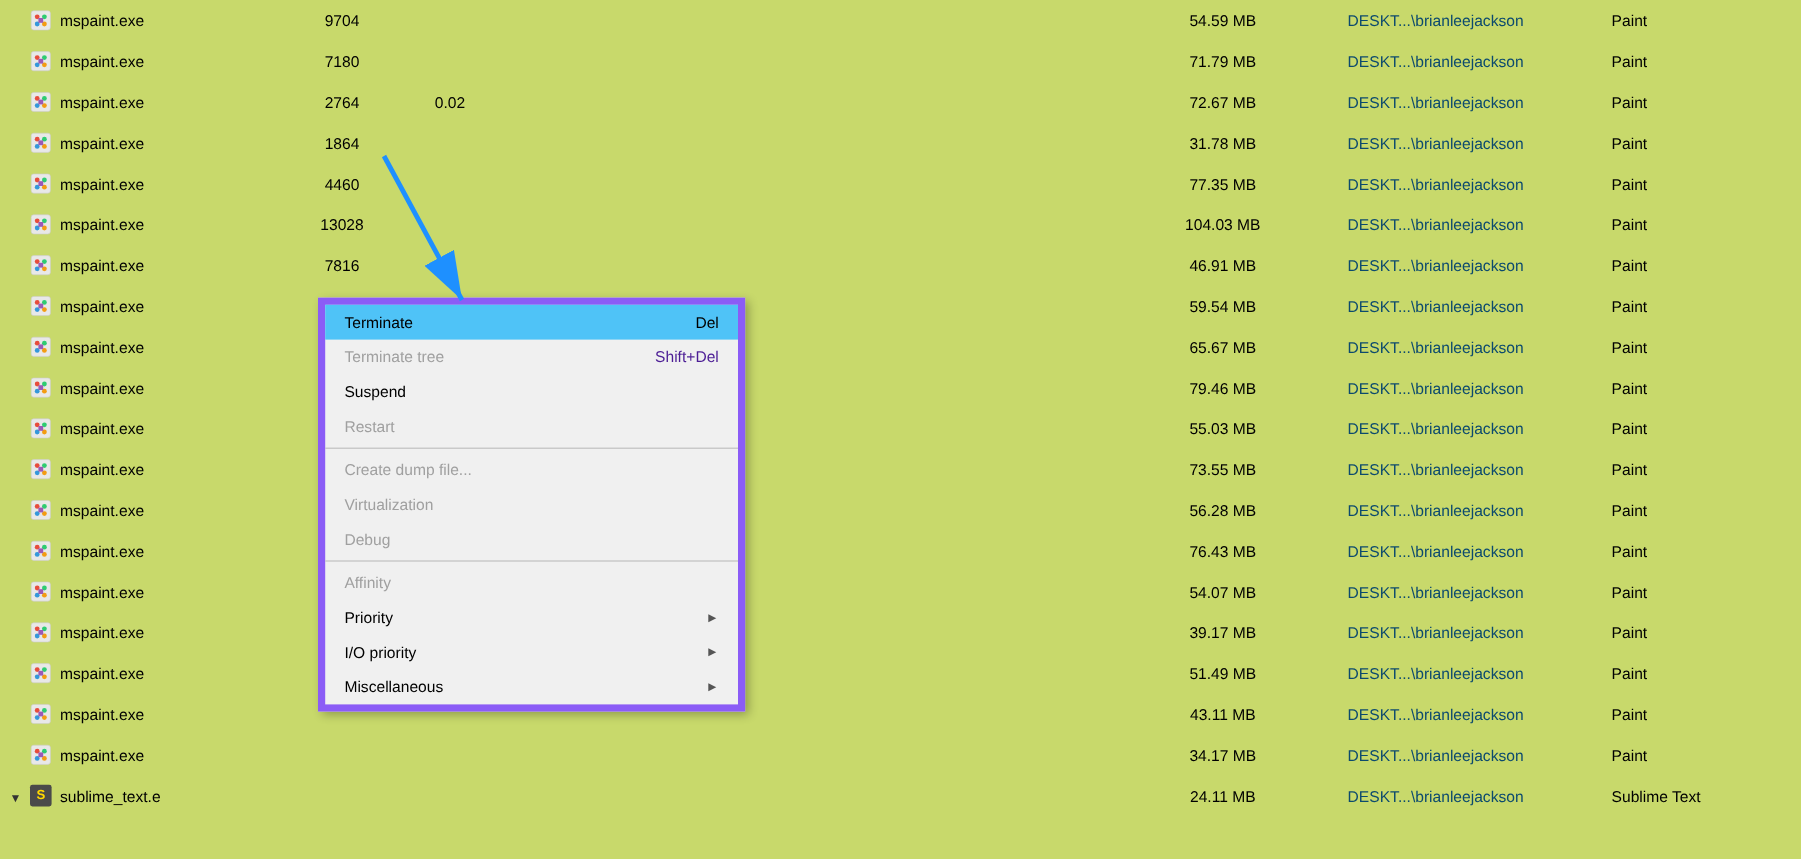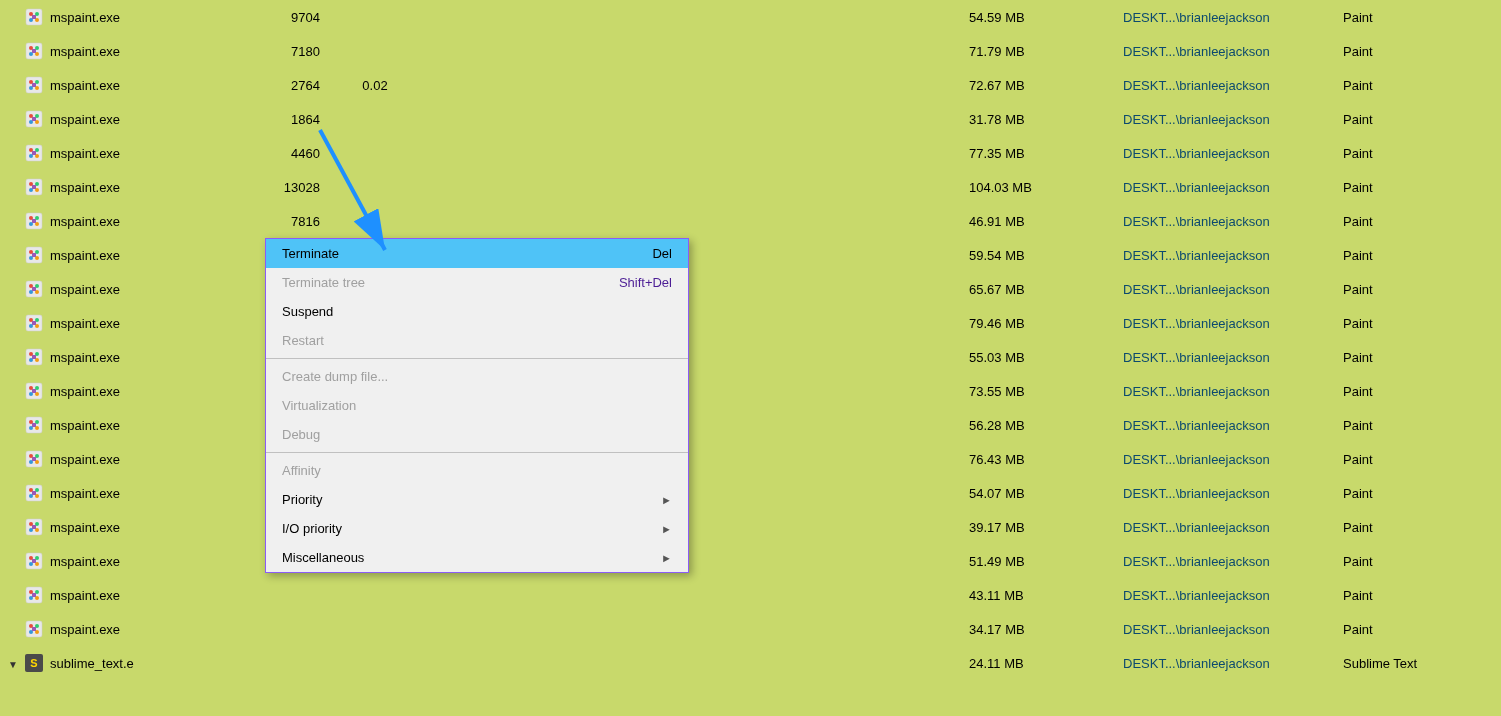--- a/index.html
+++ b/index.html
@@ -39,41 +39,41 @@
     }
 
     .process-name {
       width: 200px;
       color: #000;
       font-size: 13px;
     }
 
     .process-pid {
       width: 100px;
-      text-align: right;
+      text-align: center;
       color: #000;
       font-size: 13px;
       padding-right: 30px;
     }
 
     .process-cpu {
       width: 80px;
       text-align: center;
       color: #000;
       font-size: 13px;
       padding-right: 30px;
     }
 
     .process-spacer {
       flex: 1;
     }
 
     .process-memory {
       width: 120px;
-      text-align: left;
+      text-align: center;
       color: #000;
       font-size: 13px;
       padding-right: 20px;
     }
 
     .process-user {
       width: 220px;
       color: #0c4a6e;
       font-size: 13px;
       margin-left: 34px;
@@ -82,24 +82,24 @@
     .process-desc {
       width: 150px;
       color: #000;
       font-size: 13px;
     }
 
     
     .context-menu {
       position: absolute;
       left: 265px;
-      top: 238px;
-      width: 424px;
+      top: 248px;
+      width: 356px;
       background: #f0f0f0;
-      border: 1px solid #8b5cf6;
+      border: 6px solid #8b5cf6;
       box-shadow: 3px 3px 8px rgba(0,0,0,0.3);
       z-index: 100;
     }
 
     .menu-item {
       display: flex;
       align-items: center;
       justify-content: space-between;
       padding: 7px 16px;
       cursor: default;

